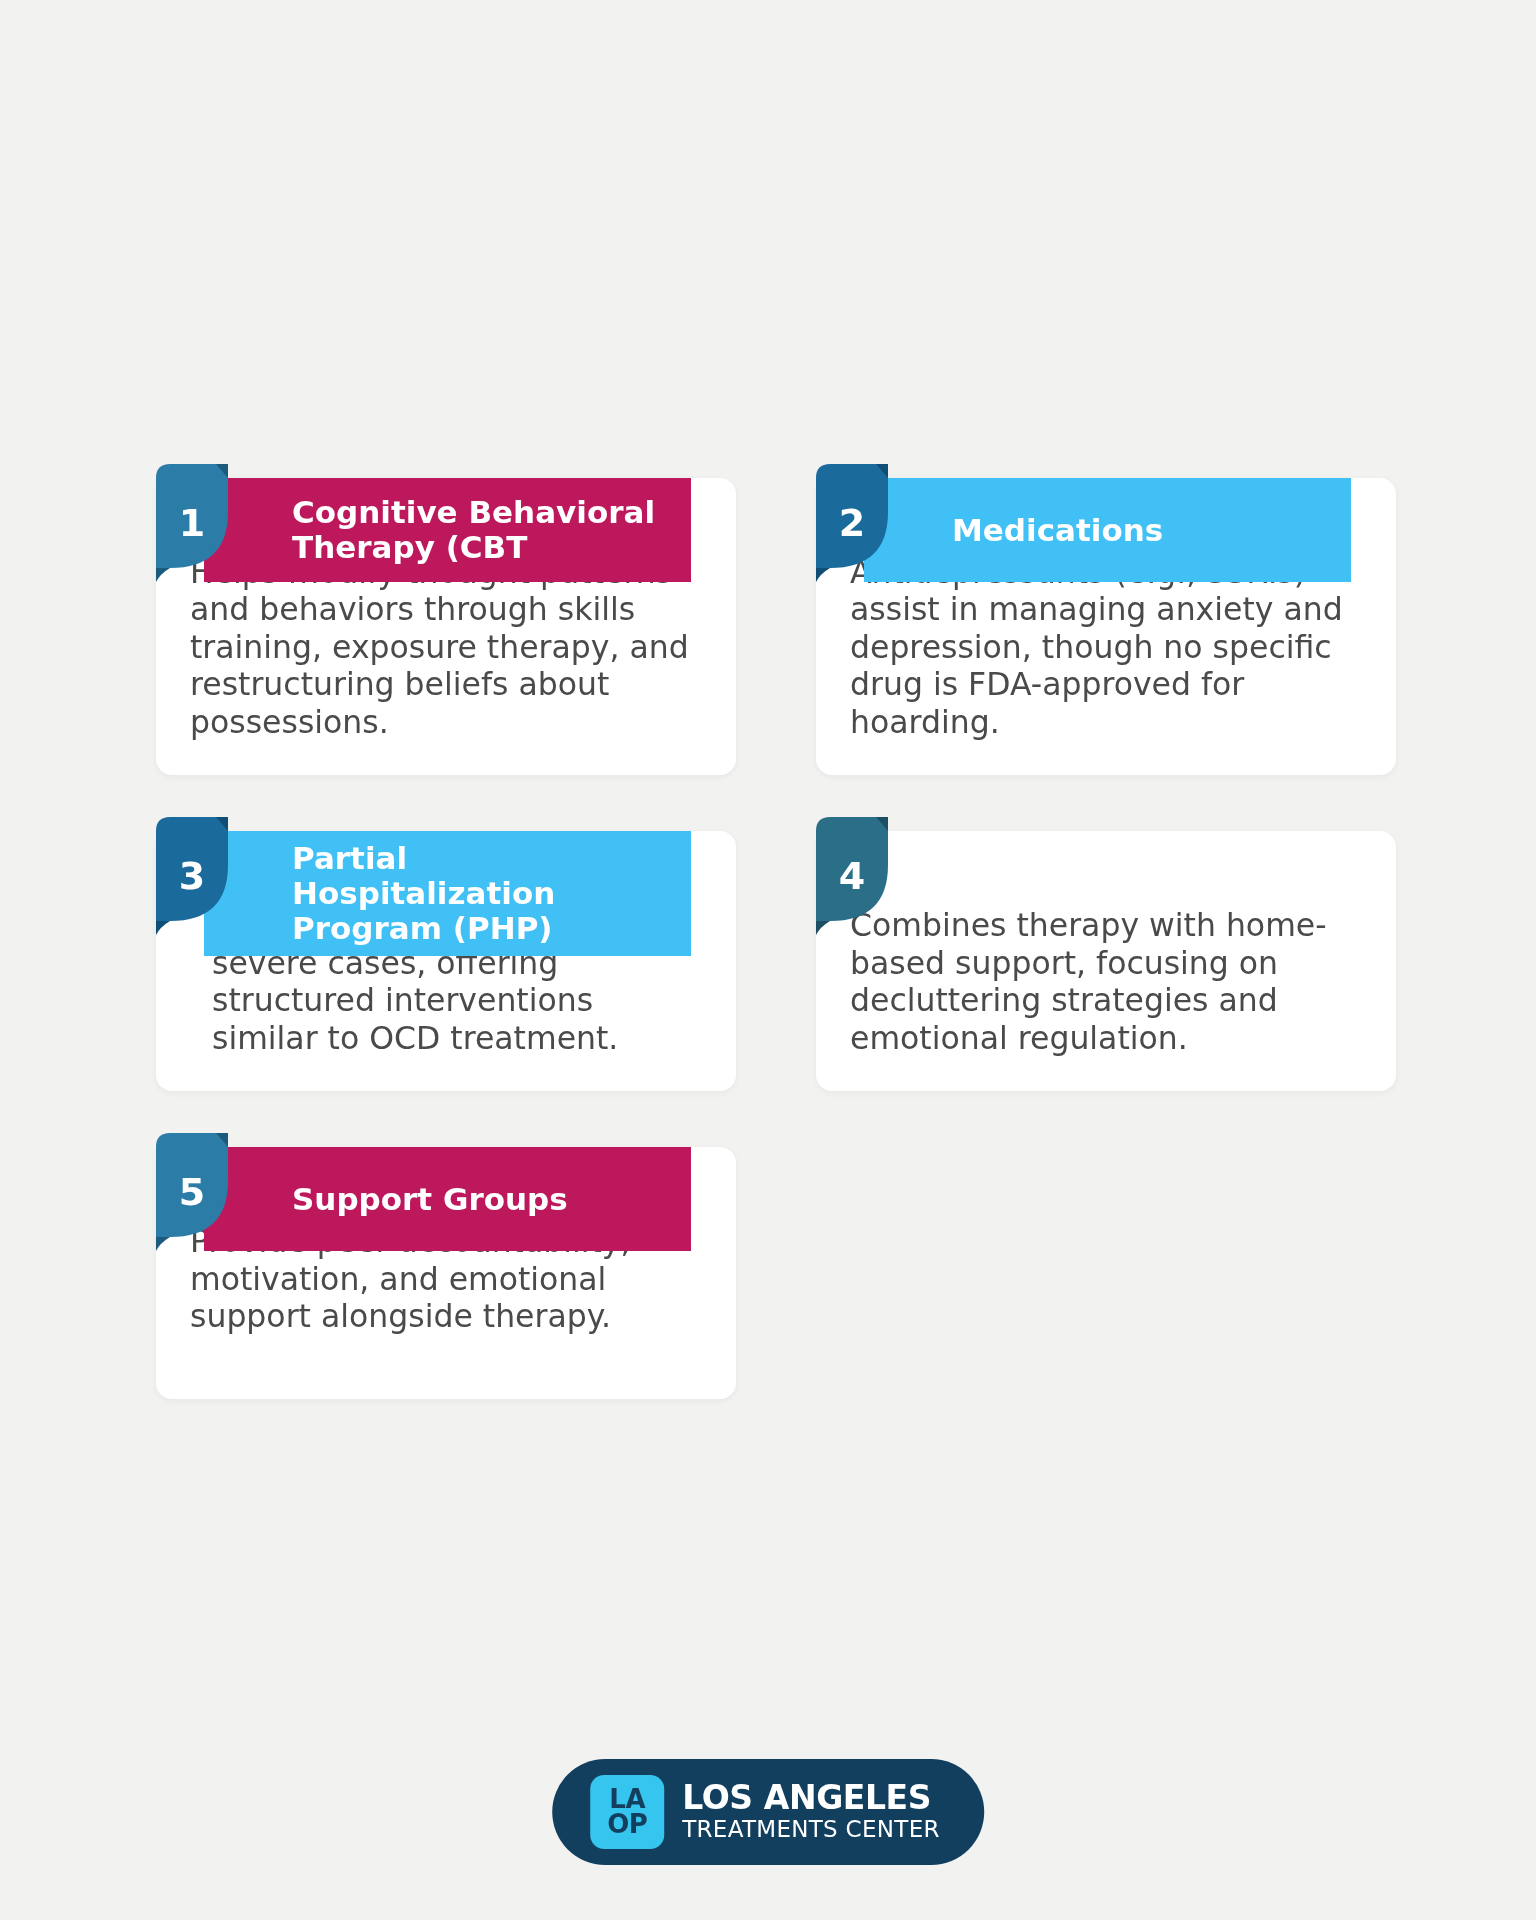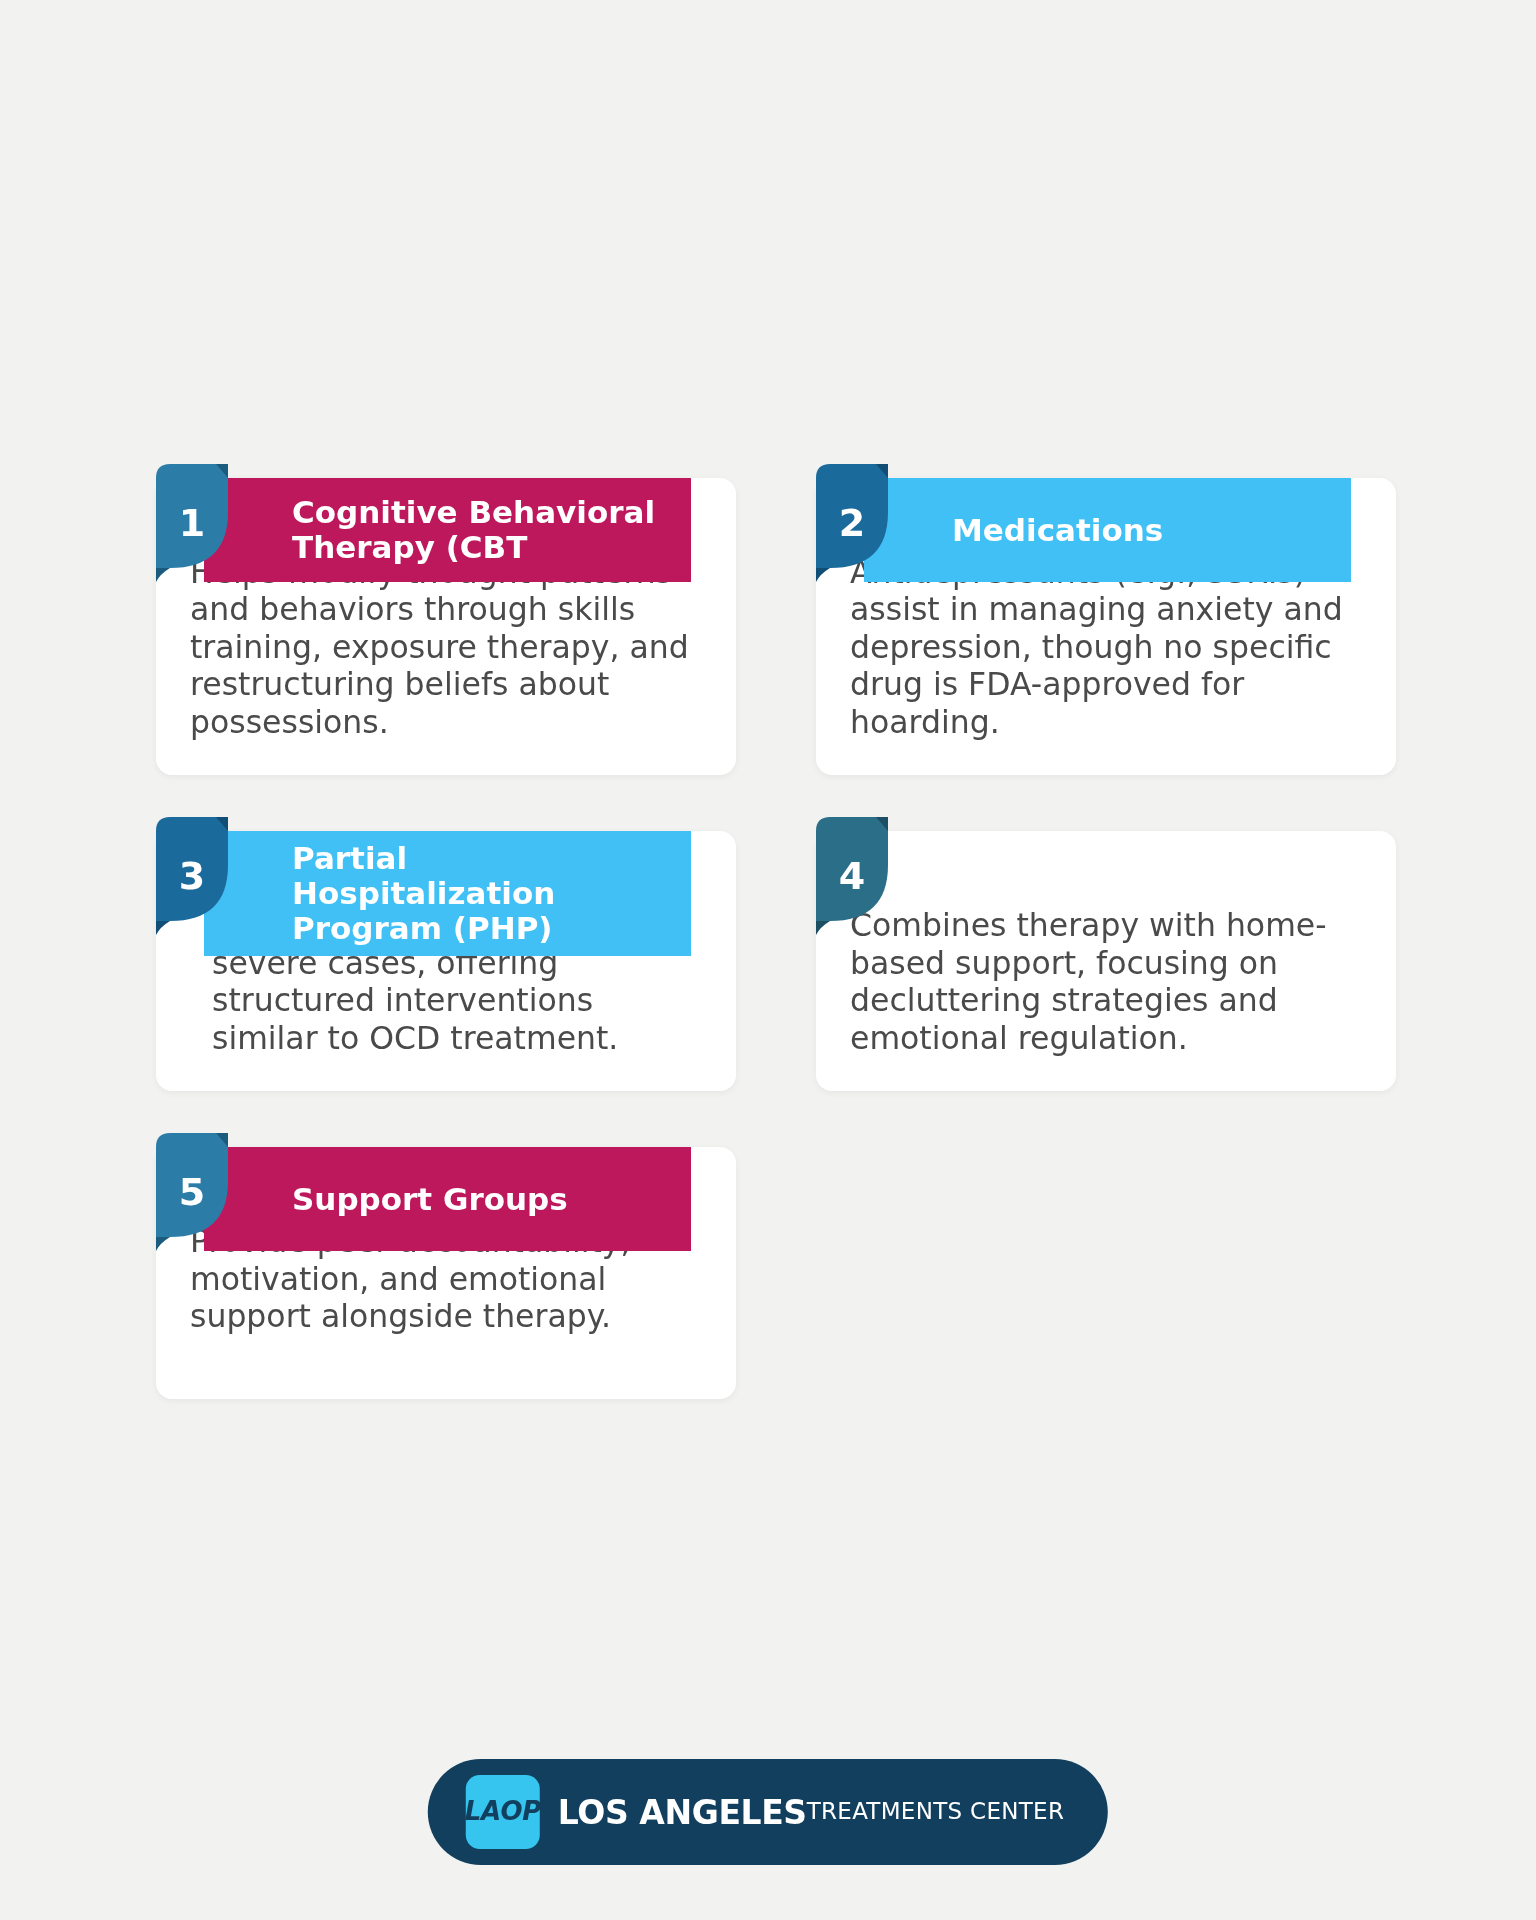--- a/index.html
+++ b/index.html
@@ -141,35 +141,34 @@
     align-items: center;
     padding: 0 44px 0 38px;
     gap: 18px;
   }
   .logo-mark {
     width: 74px;
     height: 74px;
     border-radius: 14px;
     background: #35c5ef;
     display: flex;
-    flex-direction: row;
+    flex-direction: column;
     align-items: center;
     justify-content: center;
     flex: 0 0 auto;
-    font-style: italic;
   }
   .logo-mark-row {
     font-size: 26px;
     font-weight: 700;
     color: #123f5e;
     line-height: 0.98;
     letter-spacing: -0.5px;
     font-family: "DejaVu Sans", "Liberation Sans", sans-serif;
   }
-  .logo-text { display: flex; flex-direction: row; justify-content: space-between; }
+  .logo-text { display: flex; flex-direction: column; justify-content: space-between; }
   .logo-name {
     font-size: 33px;
     font-weight: 700;
     color: #ffffff;
     letter-spacing: -0.4px;
     line-height: 1.0;
     font-family: "DejaVu Sans", "Liberation Sans", sans-serif;
   }
   .logo-sub {
     font-size: 23px;

